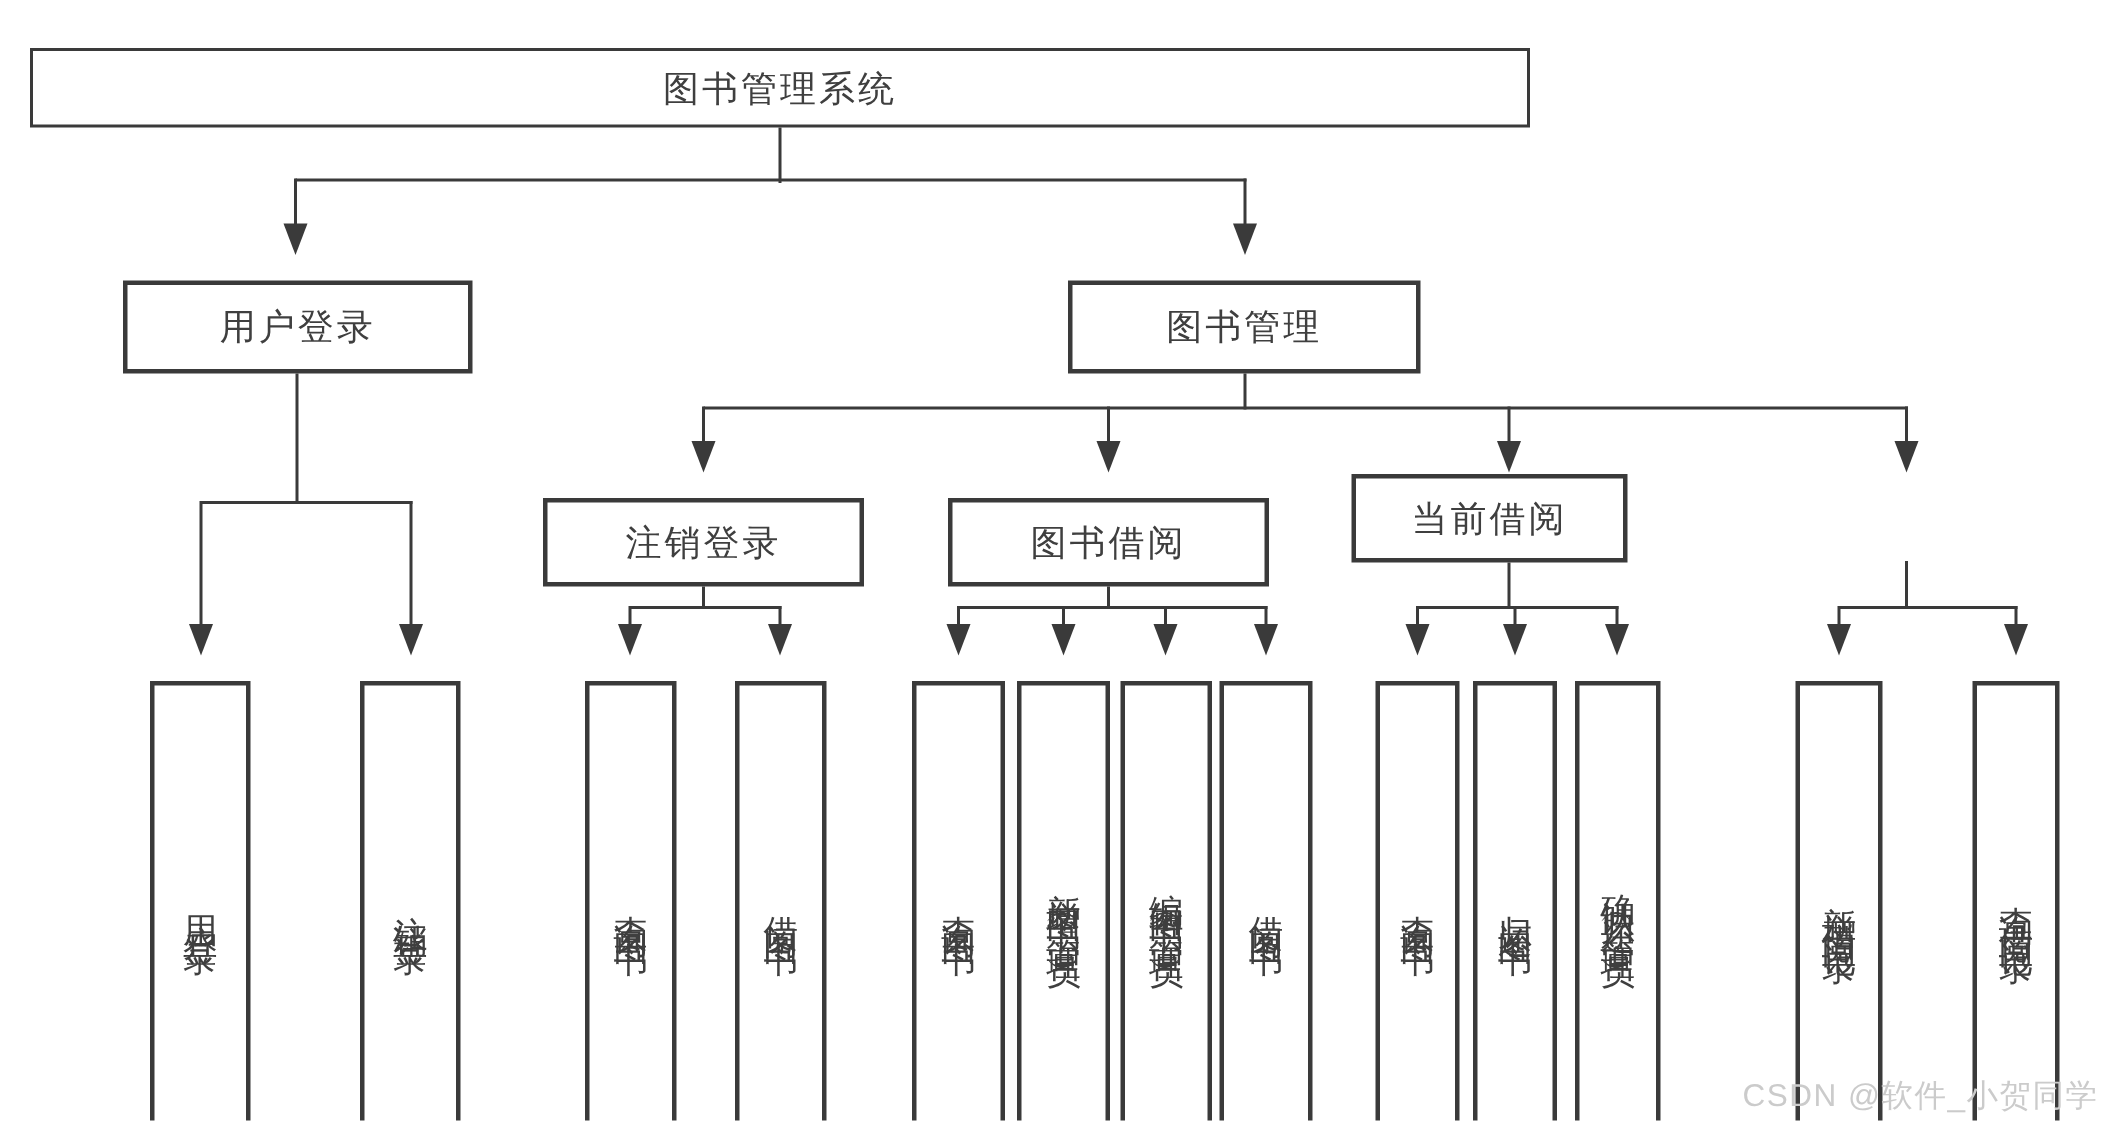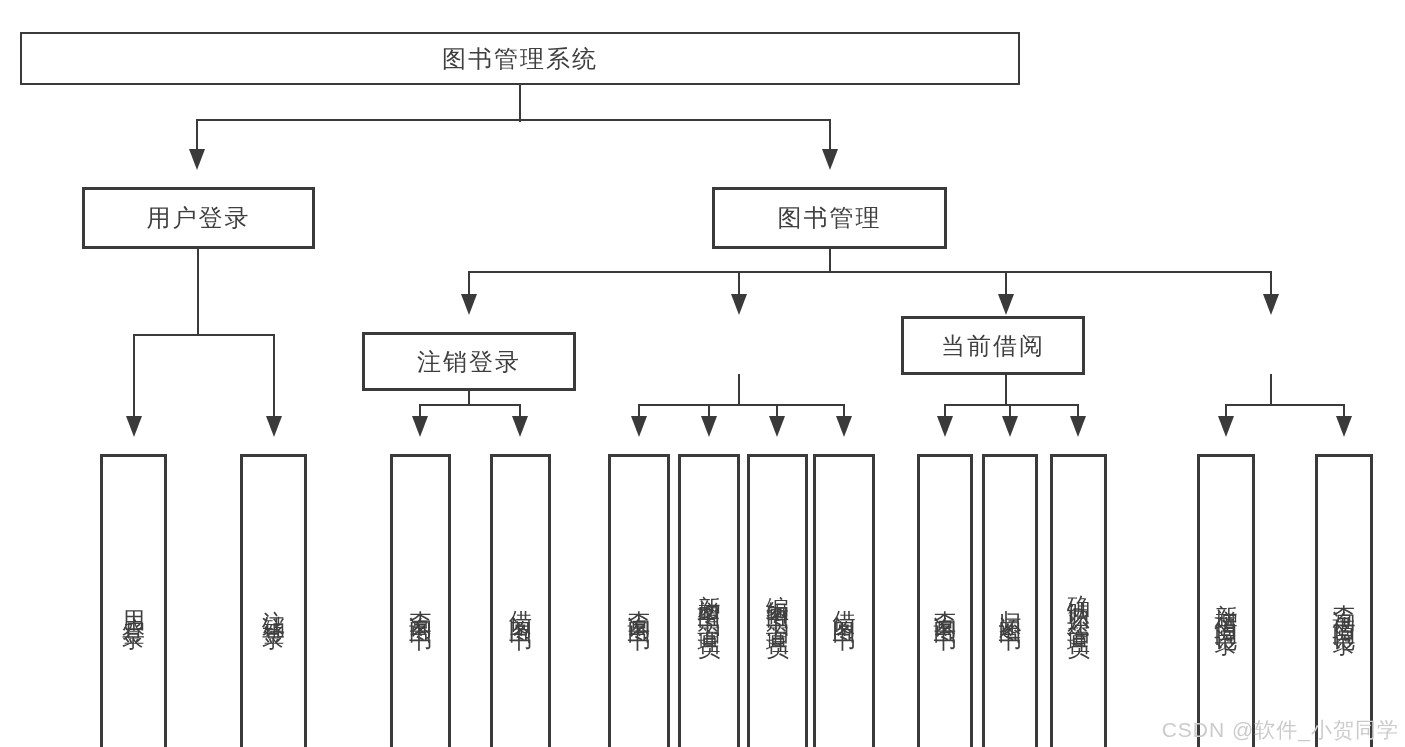--- a/index.html
+++ b/index.html
@@ -81,20 +81,23 @@
       <span class="label">图书管理系统</span>
     </div>
     <div class="node h" style="left: 82px; top: 170px; width: 233px; height: 62px; border-width: 3px;">
       <span class="label">用户登录</span>
     </div>
     <div class="node h" style="left: 712px; top: 170px; width: 235px; height: 62px; border-width: 3px; font-family: Liberation Mono, monospace;">
       <span class="label">图书管理</span>
     </div>
     <div class="node h" style="left: 362px; top: 315px; width: 214px; height: 59px; border-width: 3px;">
       <span class="label">注销登录</span>
+    </div>
+    <div class="node h" style="left: 632px; top: 315px; width: 214px; height: 59px; border-width: 3px;">
+      <span class="label">图书借阅</span>
     </div>
     <div class="node h" style="left: 901px; top: 299px; width: 184px; height: 59px; border-width: 3px;">
       <span class="label">当前借阅</span>
     </div>
     <div class="node v" style="left: 100px; top: 437px; width: 67px; height: 300px; border-width: 3px;">
       <span class="label">用户登录</span>
     </div>
     <div class="node v" style="left: 240px; top: 437px; width: 67px; height: 300px; border-width: 3px;">
       <span class="label">注销登录</span>
     </div>

